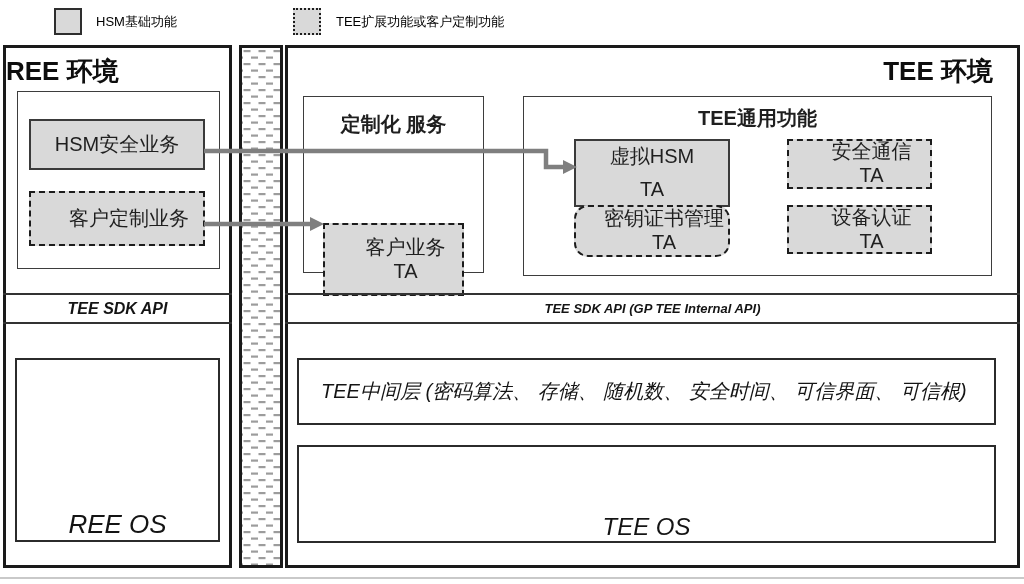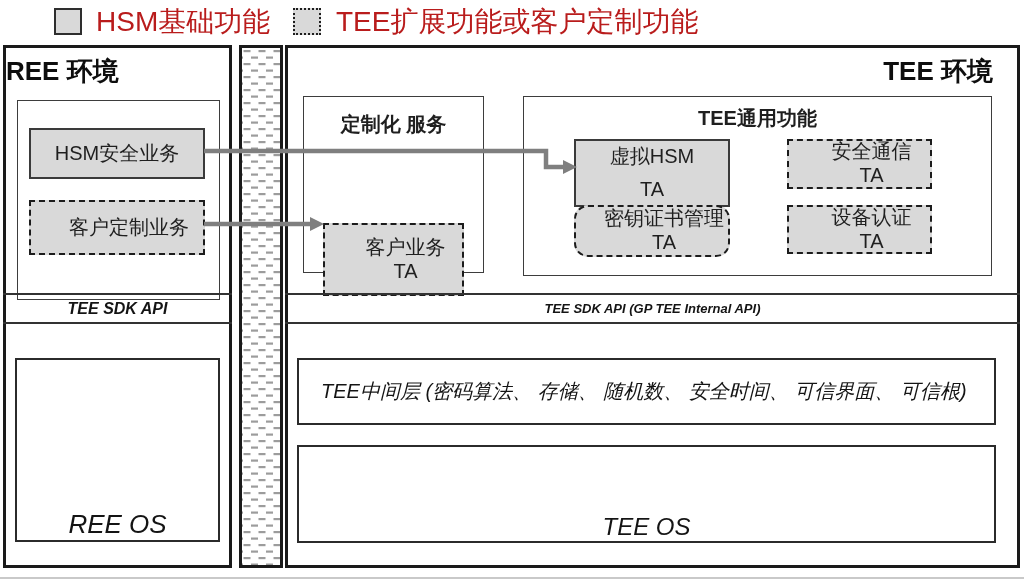--- a/index.html
+++ b/index.html
@@ -5,21 +5,21 @@
   * { margin:0; padding:0; box-sizing:border-box; }
   html,body { background:#ffffff; }
   body { font-family:"Liberation Sans","DejaVu Sans",sans-serif; color:#1a1a1a; }
   .canvas { position:relative; width:1024px; height:584px; background:#ffffff; overflow:hidden; }
 
   
   .legend-swatch { position:absolute; width:28px; height:27px; background:#d9d9d9; }
   .swatch-solid  { border:2.5px solid #2e2e2e; }
   .swatch-dotted { border:2px dotted #1e1e1e; }
   .legend-label  { position:absolute; height:27px; display:flex; align-items:center;
-                   font-size:28px; color:#b91c1c; white-space:nowrap; }
+                   font-size:13px; color:#000000; white-space:nowrap; }
 
   
   .frame { position:absolute; top:45px; height:523px; background:#ffffff; border:3px solid #1a1a1a; }
   .ree-frame  { left:3px;   width:229px; }
   .strip      { left:239px; width:44px;  }
   .tee-frame  { left:285px; width:735px; }
 
   .env-title { position:absolute; top:6px; font-size:26px; font-weight:700; color:#0e0e0e; white-space:nowrap; }
   .ree-title { left:0; width:100%; text-align:left; }
   .tee-title { right:24px; }
@@ -58,21 +58,21 @@
 <div class="canvas">
 
   <span class="legend-swatch swatch-solid" style="left:54px; top:8px;"></span>
   <span class="legend-label" style="left:96px; top:8px;">HSM基础功能</span>
   <span class="legend-swatch swatch-dotted" style="left:293px; top:8px;"></span>
   <span class="legend-label" style="left:336px; top:8px;">TEE扩展功能或客户定制功能</span>
 
   <div class="frame ree-frame">
     <div class="env-title ree-title">REE 环境</div>
 
-    <div class="group-box" style="left:11px; top:52px; width:203px; height:200px;">
+    <div class="group-box" style="left:11px; top:43px; width:203px; height:178px;">
       <div class="node node-solid" style="left:11px; top:27px; width:176px; height:51px;">
         <span>HSM安全业务</span>
       </div>
       <div class="node node-dashed" style="left:11px; top:99px; width:176px; height:55px;">
         <span>客户定制业务</span>
       </div>
     </div>
 
     <div class="band" style="top:245px;">
       <span>TEE SDK API</span>

